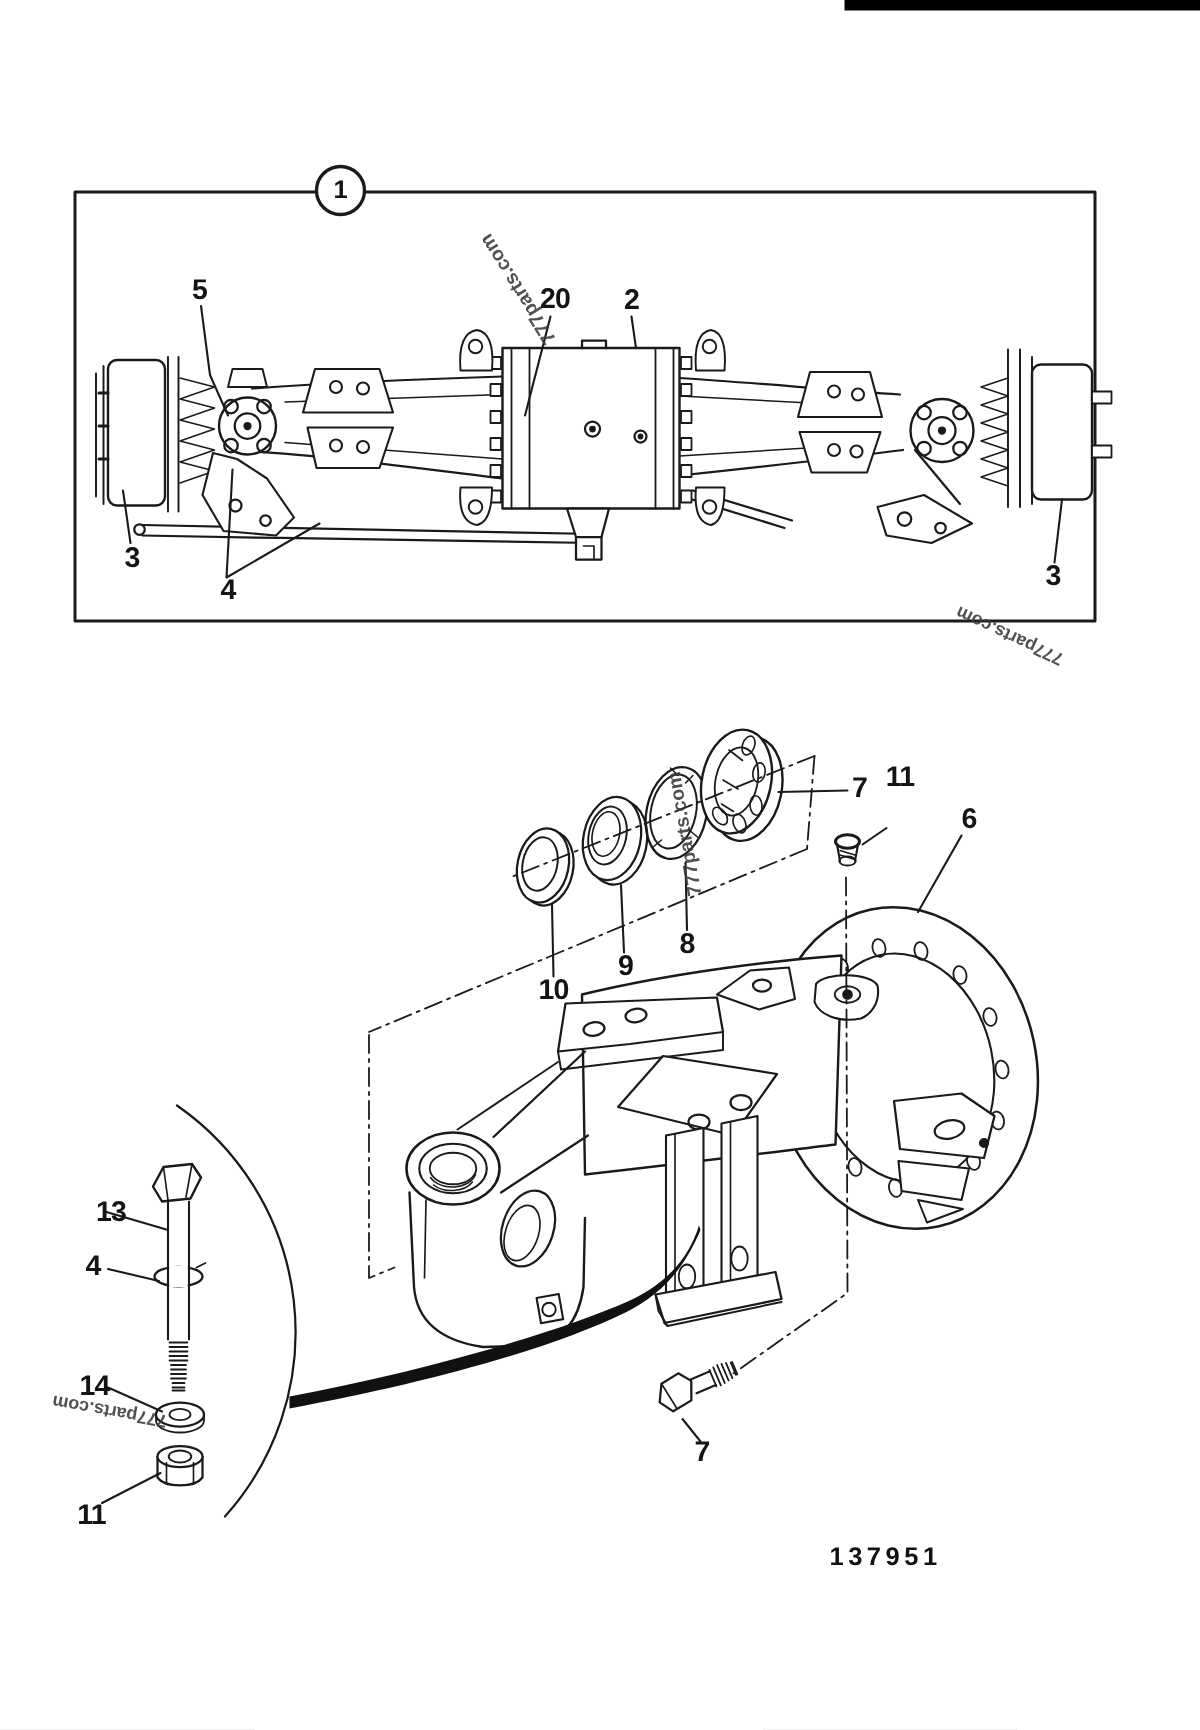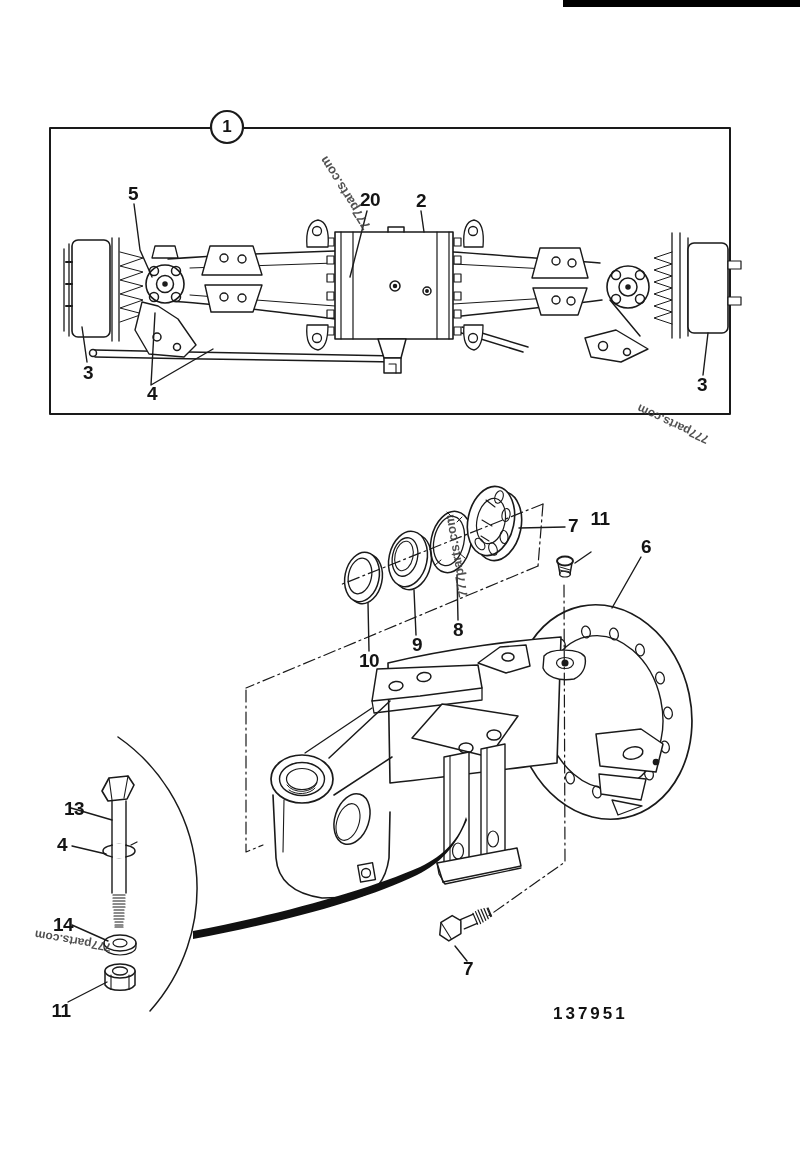--- a/index.html
+++ b/index.html
@@ -342,15 +342,15 @@
   <div class="callout" style="left:62px;top:845px">4</div>
   <div class="callout" style="left:63px;top:925px">14</div>
   <div class="callout" style="left:61px;top:1011px">11</div>
   <div class="callout" style="left:468px;top:969px">7</div>
 
   <div class="wm" style="left:345px;top:193px;transform:translate(-50%,-50%) rotate(-122deg)">777parts.com</div>
   <div class="wm" style="left:673px;top:424px;transform:translate(-50%,-50%) rotate(-155deg);font-size:12px">777parts.com</div>
   <div class="wm" style="left:456px;top:556px;transform:translate(-50%,-50%) rotate(-100deg)">777parts.com</div>
   <div class="wm" style="left:73px;top:941px;transform:translate(-50%,-50%) rotate(-170deg);font-size:12px">777parts.com</div>
 
-  <div class="pn" style="left:553px;top:1004px">137951</div>
+  <div class="pn" style="left:553px;top:1028px">137951</div>
 
 </div>
 
 </body></html>

